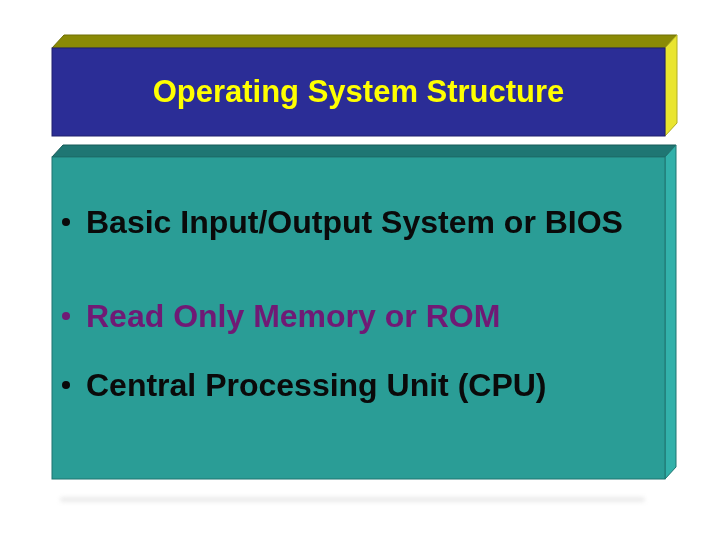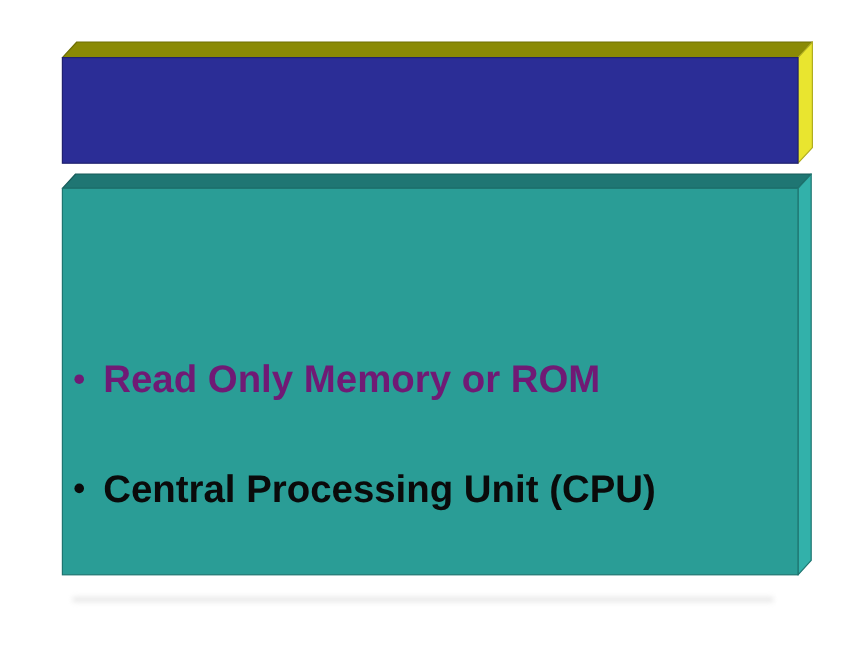--- a/index.html
+++ b/index.html
@@ -79,25 +79,30 @@
 
     <polygon points="52,48 64,35 677,35 665,48" stroke="#6E6E04" stroke-width="1" stroke-linejoin="round" fill="#8A8A05"></polygon>
     <polygon points="665,48 677,35 677,123 665,136" stroke="#B0AD20" stroke-width="1" stroke-linejoin="round" fill="#E9E52F"></polygon>
     <rect x="52" y="48" width="613" height="88" stroke="#20216F" stroke-width="1" fill="#2B2D96"></rect>
 
     <polygon points="52,157 63,145 676,145 665,157" stroke="#175B59" stroke-width="1" stroke-linejoin="round" fill="#1F7673"></polygon>
     <polygon points="665,157 676,145 676,467 665,479" stroke="#1E7570" stroke-width="1" stroke-linejoin="round" fill="#32B1AA"></polygon>
     <rect x="52" y="157" width="613" height="322" stroke="#1E7570" stroke-width="1" fill="#2A9D96"></rect>
   </svg>
 
+  <div class="title-text" style="color: rgb(255, 255, 0);">Operating System Structure</div>
 
+  <div class="bullet-row" style="top: 204px; color: rgb(10, 10, 10);">
+    <span class="bullet-dot"></span>
+    <span>Basic Input/Output System or BIOS</span>
+  </div>
 
   <div class="bullet-row" style="top: 298px; color: #701a75;">
     <span class="bullet-dot"></span>
     <span>Read Only Memory or ROM</span>
   </div>
 
-  <div class="bullet-row" style="top: 389px; color: rgb(10, 10, 10); justify-content: space-between;">
+  <div class="bullet-row" style="top: 367px; color: rgb(10, 10, 10); justify-content: space-between;">
     <span class="bullet-dot"></span>
     <span>Central Processing Unit (CPU)</span>
   </div>
 
 </div>
 
 </body></html>

